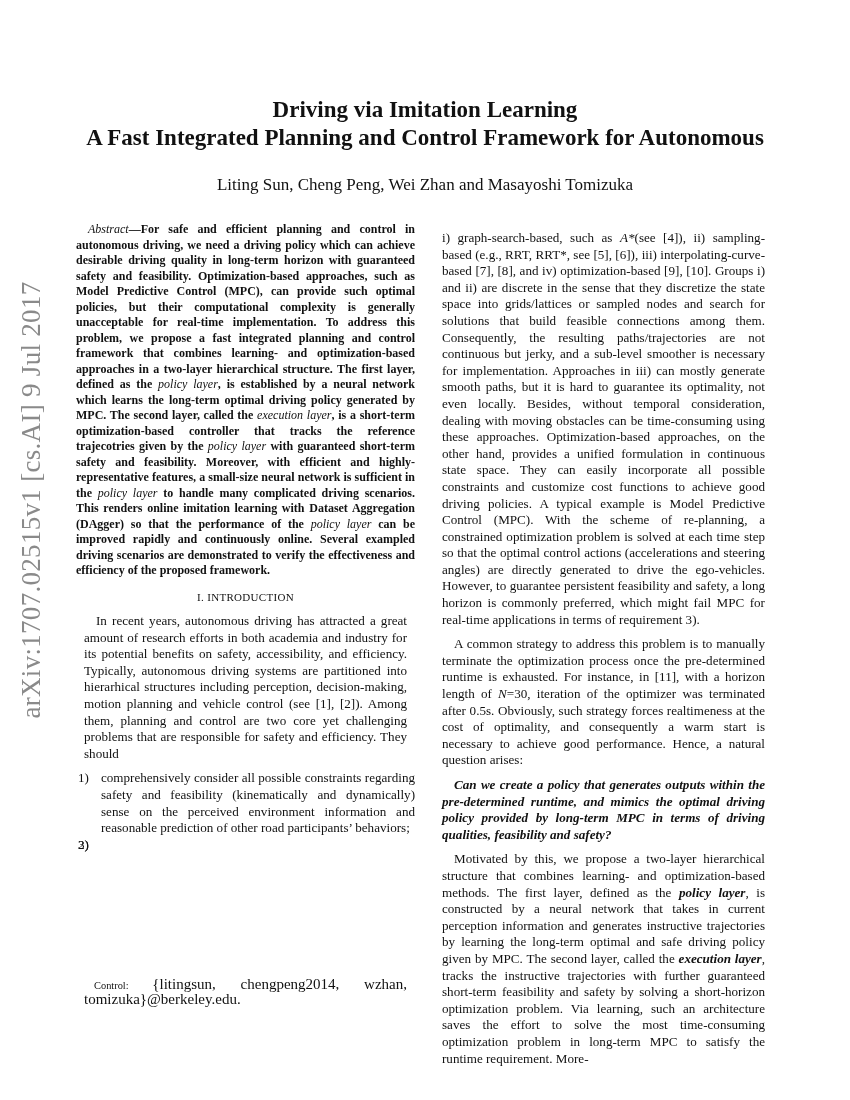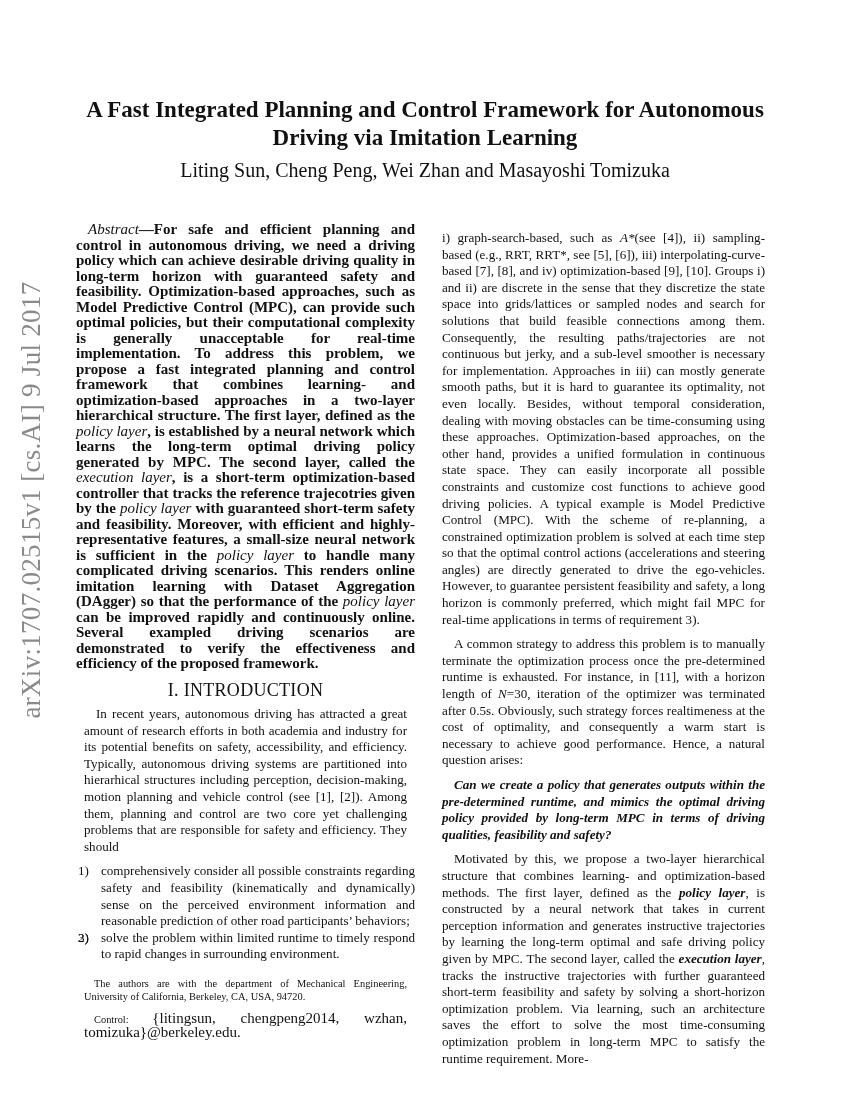--- a/index.html
+++ b/index.html
@@ -4,72 +4,71 @@
 <style>
   html, body { margin: 0; padding: 0; background: #ffffff; }
   body { width: 850px; height: 1100px; position: relative; overflow: hidden;
          font-family: "Liberation Serif", "DejaVu Serif", serif; color: #111; }
   .sidebar-id { position: absolute; left: 6px; top: 320px; width: 50px; height: 360px; }
   .sidebar-id span { position: absolute; left: 50%; top: 50%;
          transform: translate(-50%, -50%) rotate(-90deg); white-space: nowrap;
          font-size: 27px; color: #8a8a8a; letter-spacing: 0.3px; }
   .title { position: absolute; left: 60px; top: 96px; width: 730px; text-align: center;
          font-weight: bold; font-size: 23px; line-height: 28px; }
-  .authors { position: absolute; left: 60px; top: 159px; width: 730px; text-align: center;
-         font-size: 20px; }
+  .authors { position: absolute; left: 60px; top: 175px; width: 730px; text-align: center;
+         font-size: 17px; }
   .col { position: absolute; top: 222px; width: 339px; font-size: 13.1px; line-height: 16.6px;
          text-align: justify; }
   .col.left { left: 76px; }
   .col.right { left: 434px; }
-  .abstract { font-weight: bold; font-size: 15px; line-height: 15.5px; text-indent: 12px; margin: 0; }
+  .abstract { font-weight: bold; font-size: 12px; line-height: 15.5px; text-indent: 12px; margin: 0; }
   .abstract i { font-weight: normal; }
-  .section { text-align: center; font-size: 18px; margin: 10px 0 4px 0; letter-spacing: 0.3px; }
+  .section { text-align: center; font-size: 11px; margin: 10px 0 4px 0; letter-spacing: 0.3px; }
   p { margin: 8px; }
   p.ind { text-indent: 12px; }
   ol { margin: 0; padding-left: 0; list-style: none; }
   ol li { position: relative; padding-left: 25px; }
   ol li .num { position: absolute; left: 2px; top: 0; }
   .footnote { position: absolute; left: 76px; top: 970px; width: 339px; font-size: 10.4px;
          line-height: 12.8px; text-align: justify; }
   .footnote .mono { font-family: Liberation Serif, serif; font-size: 15px; }
   .footnote p.ind { text-indent: 10px; }
   .question { font-style: italic; font-weight: bold; }
   b i, i b { font-weight: bold; font-style: italic; }
 </style>
 </head>
 <body>
 
 <div class="sidebar-id">
   <span>arXiv:1707.02515v1  [cs.AI]  9 Jul 2017</span>
 </div>
 
 <div class="title">
+  <div>Driving via Imitation Learning</div>
   <div>A Fast Integrated Planning and Control Framework for Autonomous</div>
-  <div>Driving via Imitation Learning</div>
 </div>
 
 <div class="authors">Liting Sun, Cheng Peng, Wei Zhan and Masayoshi Tomizuka</div>
 
 <div class="col left">
   <p class="abstract"><i>Abstract</i><span>—</span><span>For safe and efficient planning and control in autonomous driving, we need a driving policy which can achieve desirable driving quality in long-term horizon with guaranteed safety and feasibility. Optimization-based approaches, such as Model Predictive Control (MPC), can provide such optimal policies, but their computational complexity is generally unacceptable for real-time implementation. To address this problem, we propose a fast integrated planning and control framework that combines learning- and optimization-based approaches in a two-layer hierarchical structure. The first layer, defined as the </span><i>policy layer</i><span>, is established by a neural network which learns the long-term optimal driving policy generated by MPC. The second layer, called the </span><i>execution layer</i><span>, is a short-term optimization-based controller that tracks the reference trajecotries given by the </span><i>policy layer</i><span> with guaranteed short-term safety and feasibility. Moreover, with efficient and highly-representative features, a small-size neural network is sufficient in the </span><i>policy layer</i><span> to handle many complicated driving scenarios. This renders online imitation learning with Dataset Aggregation (DAgger) so that the performance of the </span><i>policy layer</i><span> can be improved rapidly and continuously online. Several exampled driving scenarios are demonstrated to verify the effectiveness and efficiency of the proposed framework.</span></p>
 
   <div class="section">I. INTRODUCTION</div>
 
   <p class="ind">In recent years, autonomous driving has attracted a great amount of research efforts in both academia and industry for its potential benefits on safety, accessibility, and efficiency. Typically, autonomous driving systems are partitioned into hierarhical structures including perception, decision-making, motion planning and vehicle control (see [1], [2]). Among them, planning and control are two core yet challenging problems that are responsible for safety and efficiency. They should</p>
 
   <ol>
     <li><span class="num">1)</span><span>comprehensively consider all possible constraints regarding safety and feasibility (kinematically and dynamically) sense on the perceived environment information and reasonable prediction of other road participants’ behaviors;</span></li>
     <li><span class="num">2)</span></li>
-    <li><span class="num">3)</span><span>solve the problem within limited runtime to timely respond to rapid changes in surrounding environment.</span></li>
+    <li><span class="num">3)</span></li>
   </ol>
 
 </div>
 
 <div class="footnote">
-  <p class="ind">The authors are with the department of Mechanical Engineering, University of California, Berkeley, CA, USA, 94720.</p>
   <p class="ind"><span>Control: </span><span class="mono">{litingsun, chengpeng2014, wzhan, tomizuka}@berkeley.edu.</span></p>
 </div>
 
 <div class="col right">
   <p><span>i) graph-search-based, such as </span><i>A*</i><span>(see [4]), ii) sampling-based (e.g., RRT, RRT*, see [5], [6]), iii) interpolating-curve-based [7], [8], and iv) optimization-based [9], [10]. Groups i) and ii) are discrete in the sense that they discretize the state space into grids/lattices or sampled nodes and search for solutions that build feasible connections among them. Consequently, the resulting paths/trajectories are not continuous but jerky, and a sub-level smoother is necessary for implementation. Approaches in iii) can mostly generate smooth paths, but it is hard to guarantee its optimality, not even locally. Besides, without temporal consideration, dealing with moving obstacles can be time-consuming using these approaches. Optimization-based approaches, on the other hand, provides a unified formulation in continuous state space. They can easily incorporate all possible constraints and customize cost functions to achieve good driving policies. A typical example is Model Predictive Control (MPC). With the scheme of re-planning, a constrained optimization problem is solved at each time step so that the optimal control actions (accelerations and steering angles) are directly generated to drive the ego-vehicles. However, to guarantee persistent feasibility and safety, a long horizon is commonly preferred, which might fail MPC for real-time applications in terms of requirement 3).</span></p>
   <p class="ind" style="margin-top:2px"><span>A common strategy to address this problem is to manually terminate the optimization process once the pre-determined runtime is exhausted. For instance, in [11], with a horizon length of </span><i>N</i><span>=30, iteration of the optimizer was terminated after 0.5s. Obviously, such strategy forces realtimeness at the cost of optimality, and consequently a warm start is necessary to achieve good performance. Hence, a natural question arises:</span></p>
   <p class="ind question" style="margin-top:2px">Can we create a policy that generates outputs within the pre-determined runtime, and mimics the optimal driving policy provided by long-term MPC in terms of driving qualities, feasibility and safety?</p>
   <p class="ind" style="margin-top:2px"><span>Motivated by this, we propose a two-layer hierarchical structure that combines learning- and optimization-based methods. The first layer, defined as the </span><b><i>policy layer</i></b><span>, is constructed by a neural network that takes in current perception information and generates instructive trajectories by learning the long-term optimal and safe driving policy given by MPC. The second layer, called the </span><b><i>execution layer</i></b><span>, tracks the instructive trajectories with further guaranteed short-term feasibility and safety by solving a short-horizon optimization problem. Via learning, such an architecture saves the effort to solve the most time-consuming optimization problem in long-term MPC to satisfy the runtime requirement. More-</span></p>
 </div>
 

